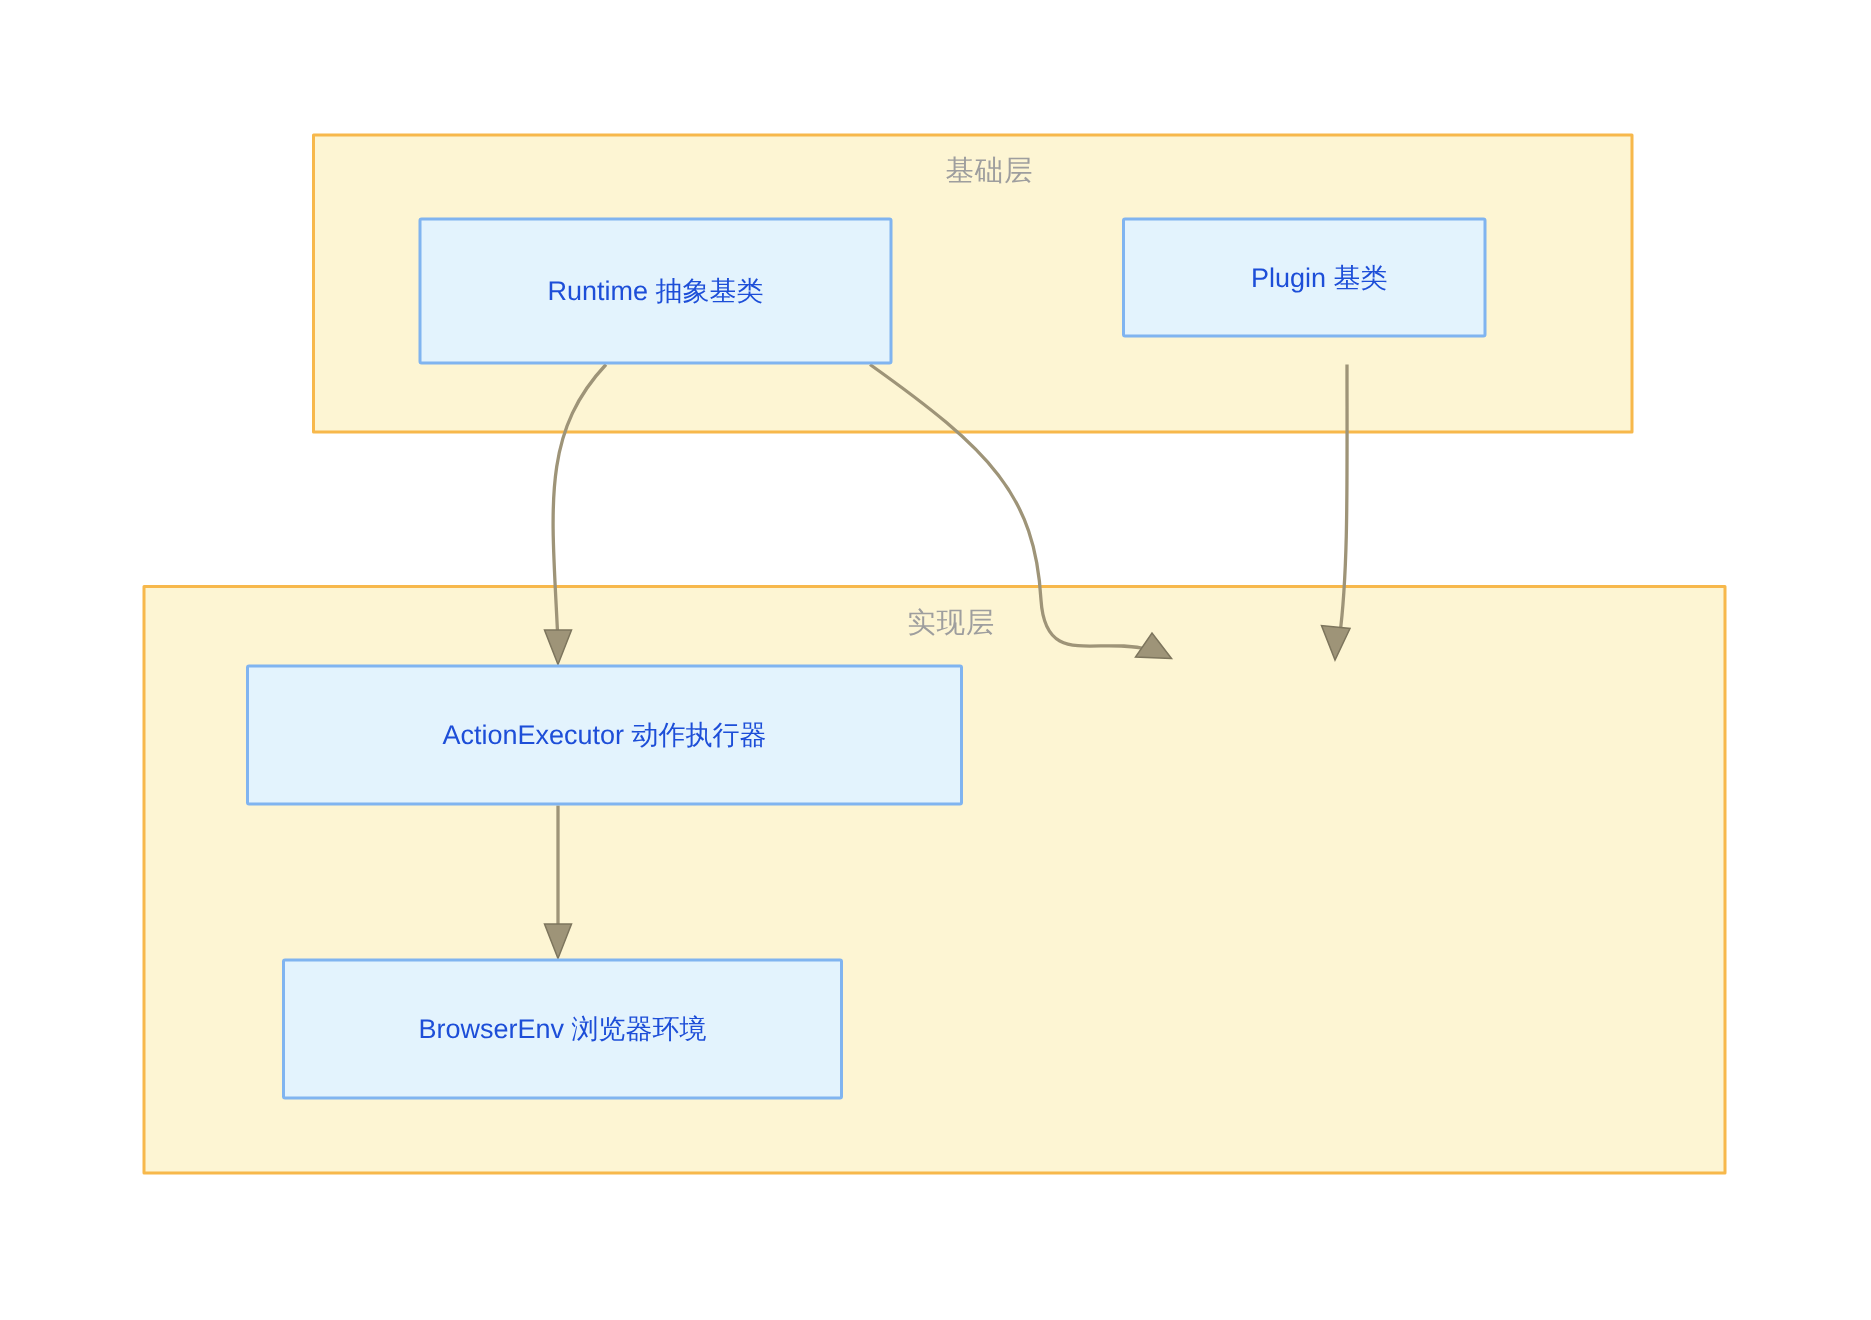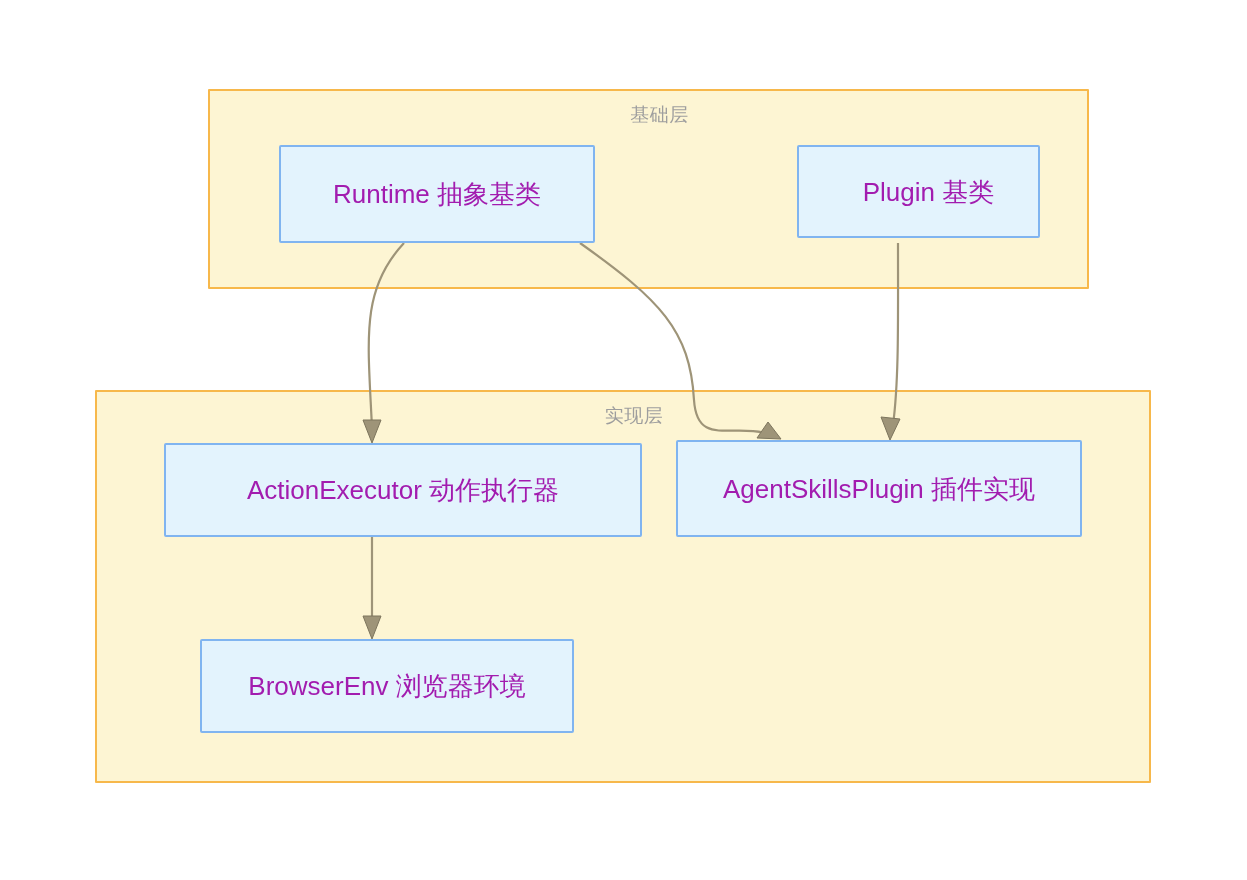--- a/index.html
+++ b/index.html
@@ -54,53 +54,53 @@
   
   .node {
     position: absolute;
     box-sizing: border-box;
     background: #e3f3fd;
     border: 2px solid #80b4f0;
     border-radius: 2px;
     display: flex;
     align-items: center;
     justify-content: center;
-    color: #a21caf;
-    font-size: 26px;
+    color: #1d4ed8;
+    font-size: 18px;
     line-height: 28px;
     white-space: nowrap;
     z-index: 3;
   }
   #node-runtime {
     left: 279px;
     top: 145px;
     width: 316px;
     height: 98px;
   }
   #node-plugin {
-    left: 797px;
+    left: 748px;
     top: 145px;
     width: 243px;
-    height: 93px;
+    height: 80px;
     padding-left: 20px;
   }
   #node-actionexecutor {
     left: 164px;
     top: 443px;
     width: 478px;
     height: 94px;
   }
   #node-agentskills {
     left: 676px;
     top: 440px;
     width: 406px;
     height: 97px;
   }
   #node-browserenv {
-    left: 200px;
+    left: 188px;
     top: 639px;
     width: 374px;
     height: 94px;
   }
   
   #edge-layer {
     position: absolute;
     left: 0;
     top: 0;
     width: 1247px;
@@ -154,17 +154,16 @@
       <polygon class="edge-head" points="372,639 363,616 381,616"></polygon>
     </g>
   </svg>
 
   <div class="node" id="node-runtime">Runtime 抽象基类</div>
 
   <div class="node" id="node-plugin">Plugin 基类</div>
 
   <div class="node" id="node-actionexecutor">ActionExecutor 动作执行器</div>
 
-  <div class="node" id="node-agentskills">AgentSkillsPlugin 插件实现</div>
 
   <div class="node" id="node-browserenv">BrowserEnv 浏览器环境</div>
 
 </div>
 
 </body></html>

